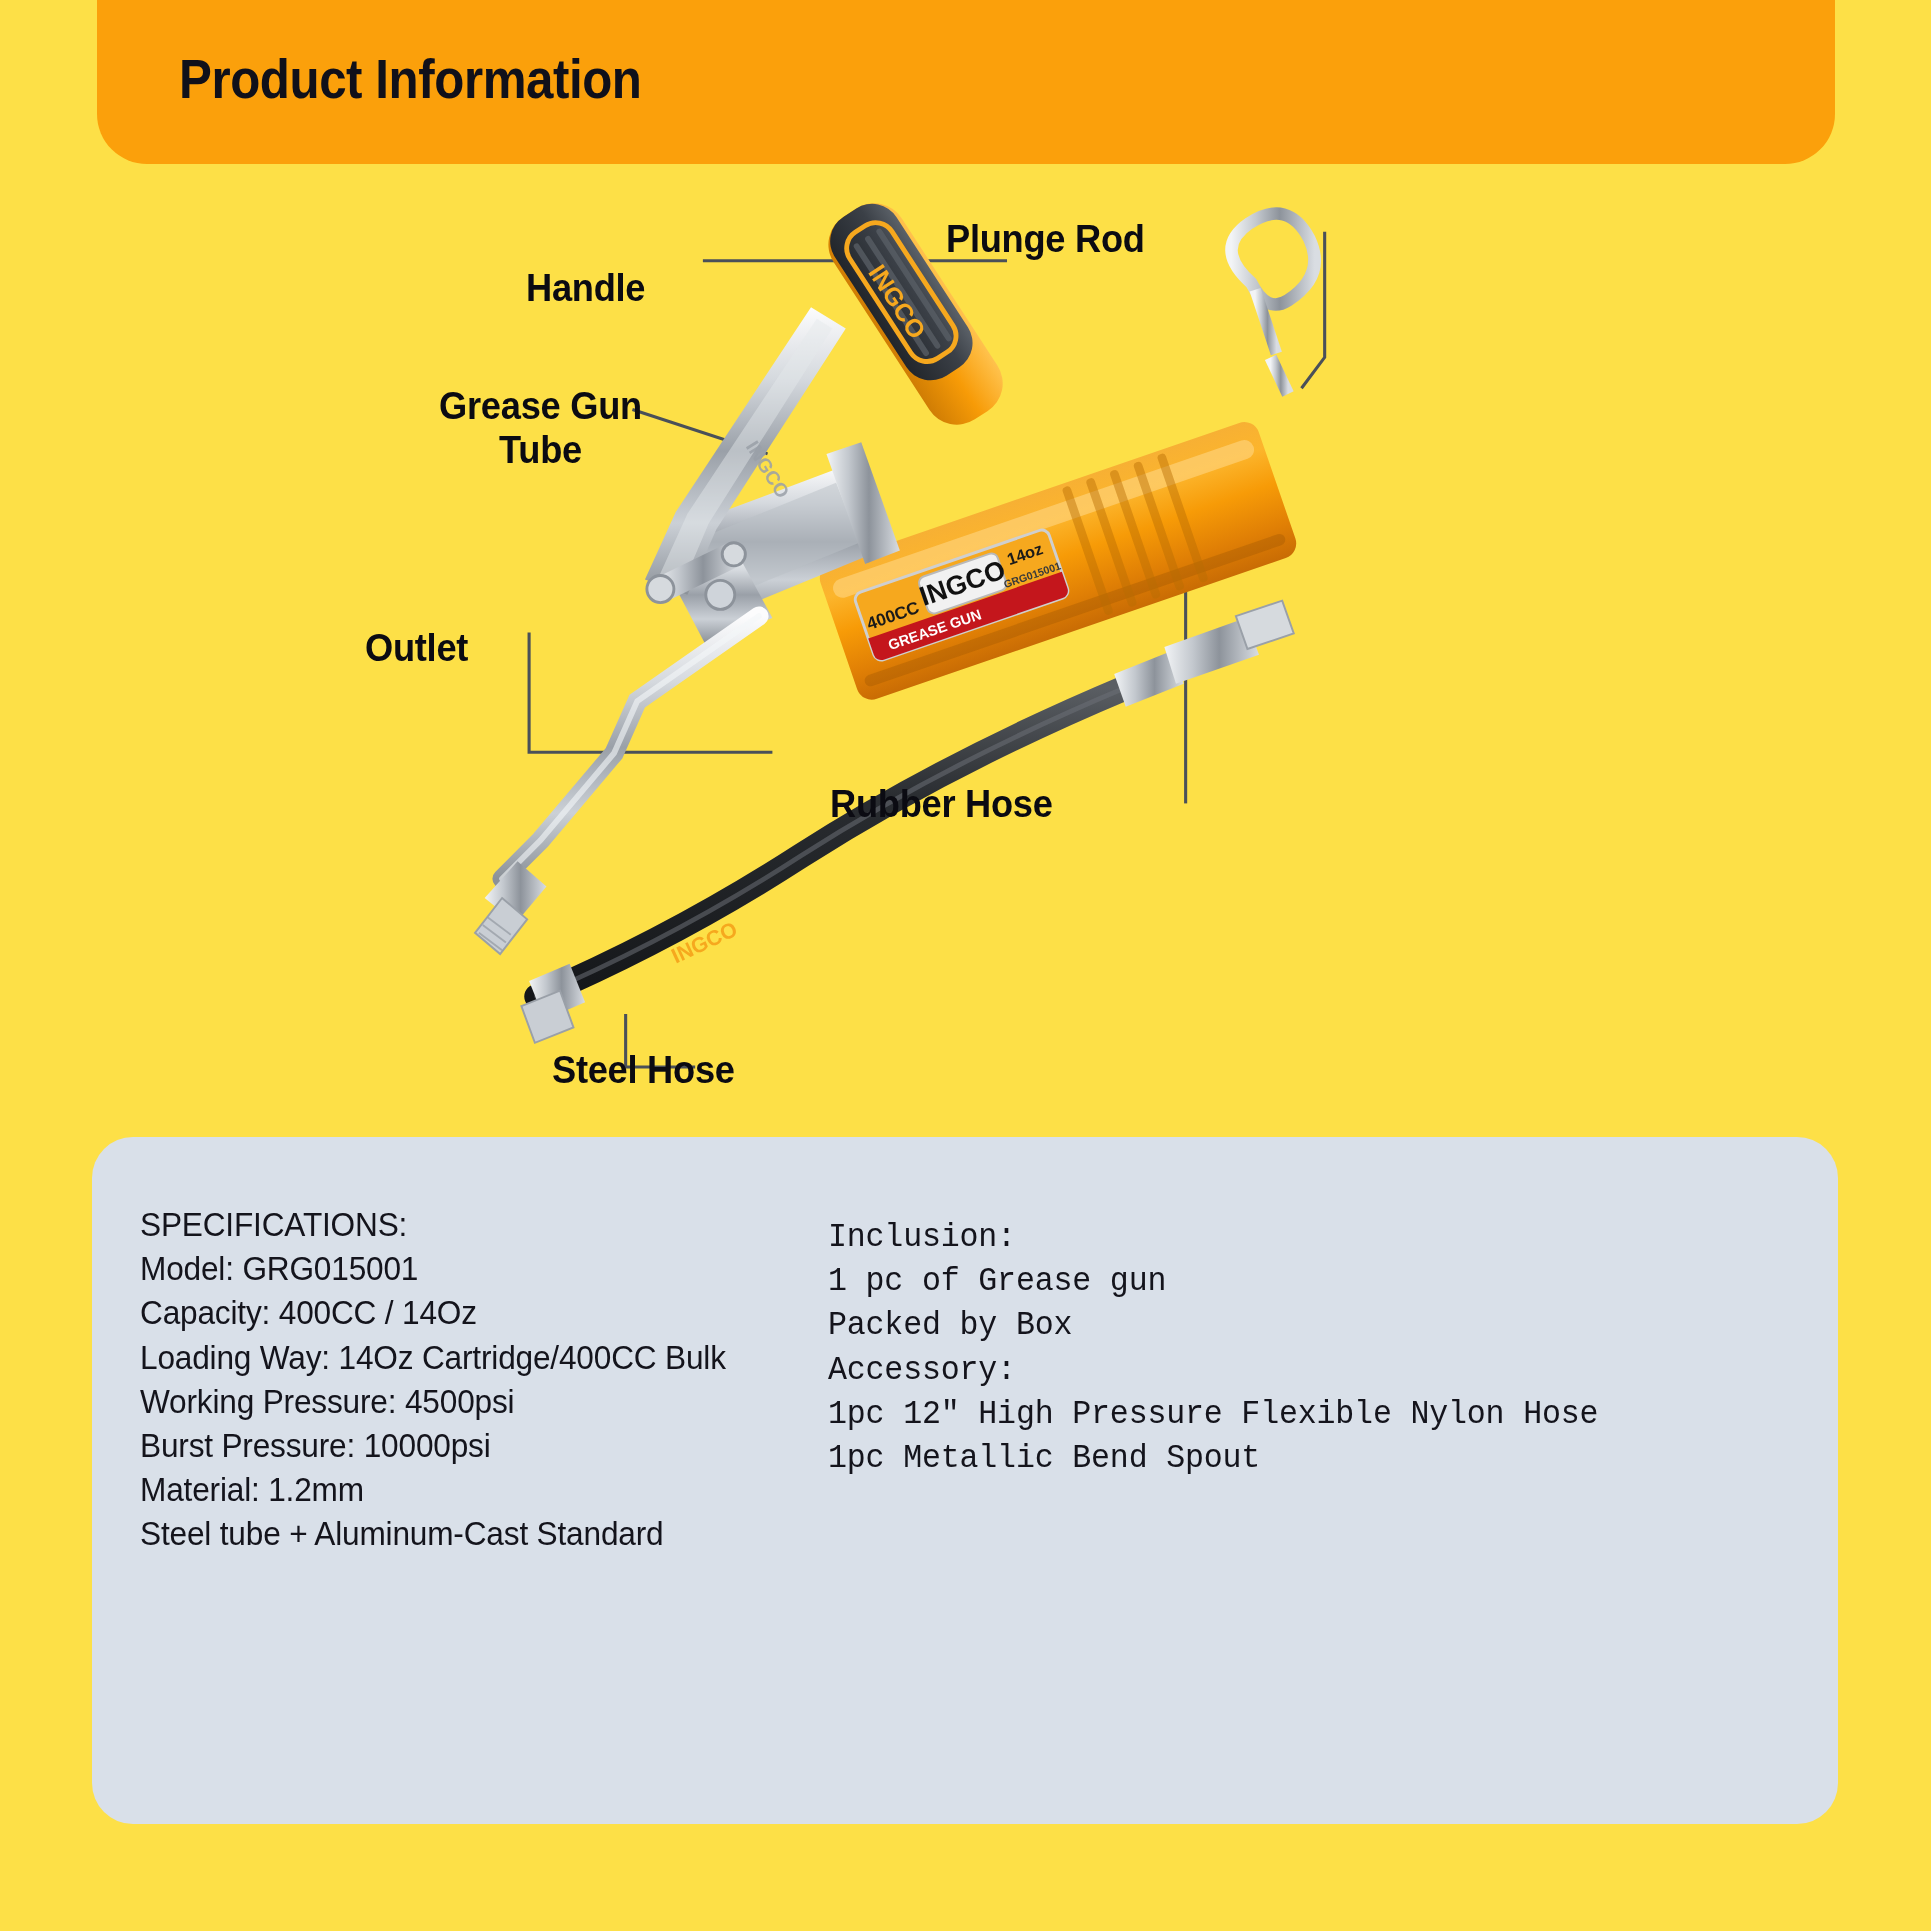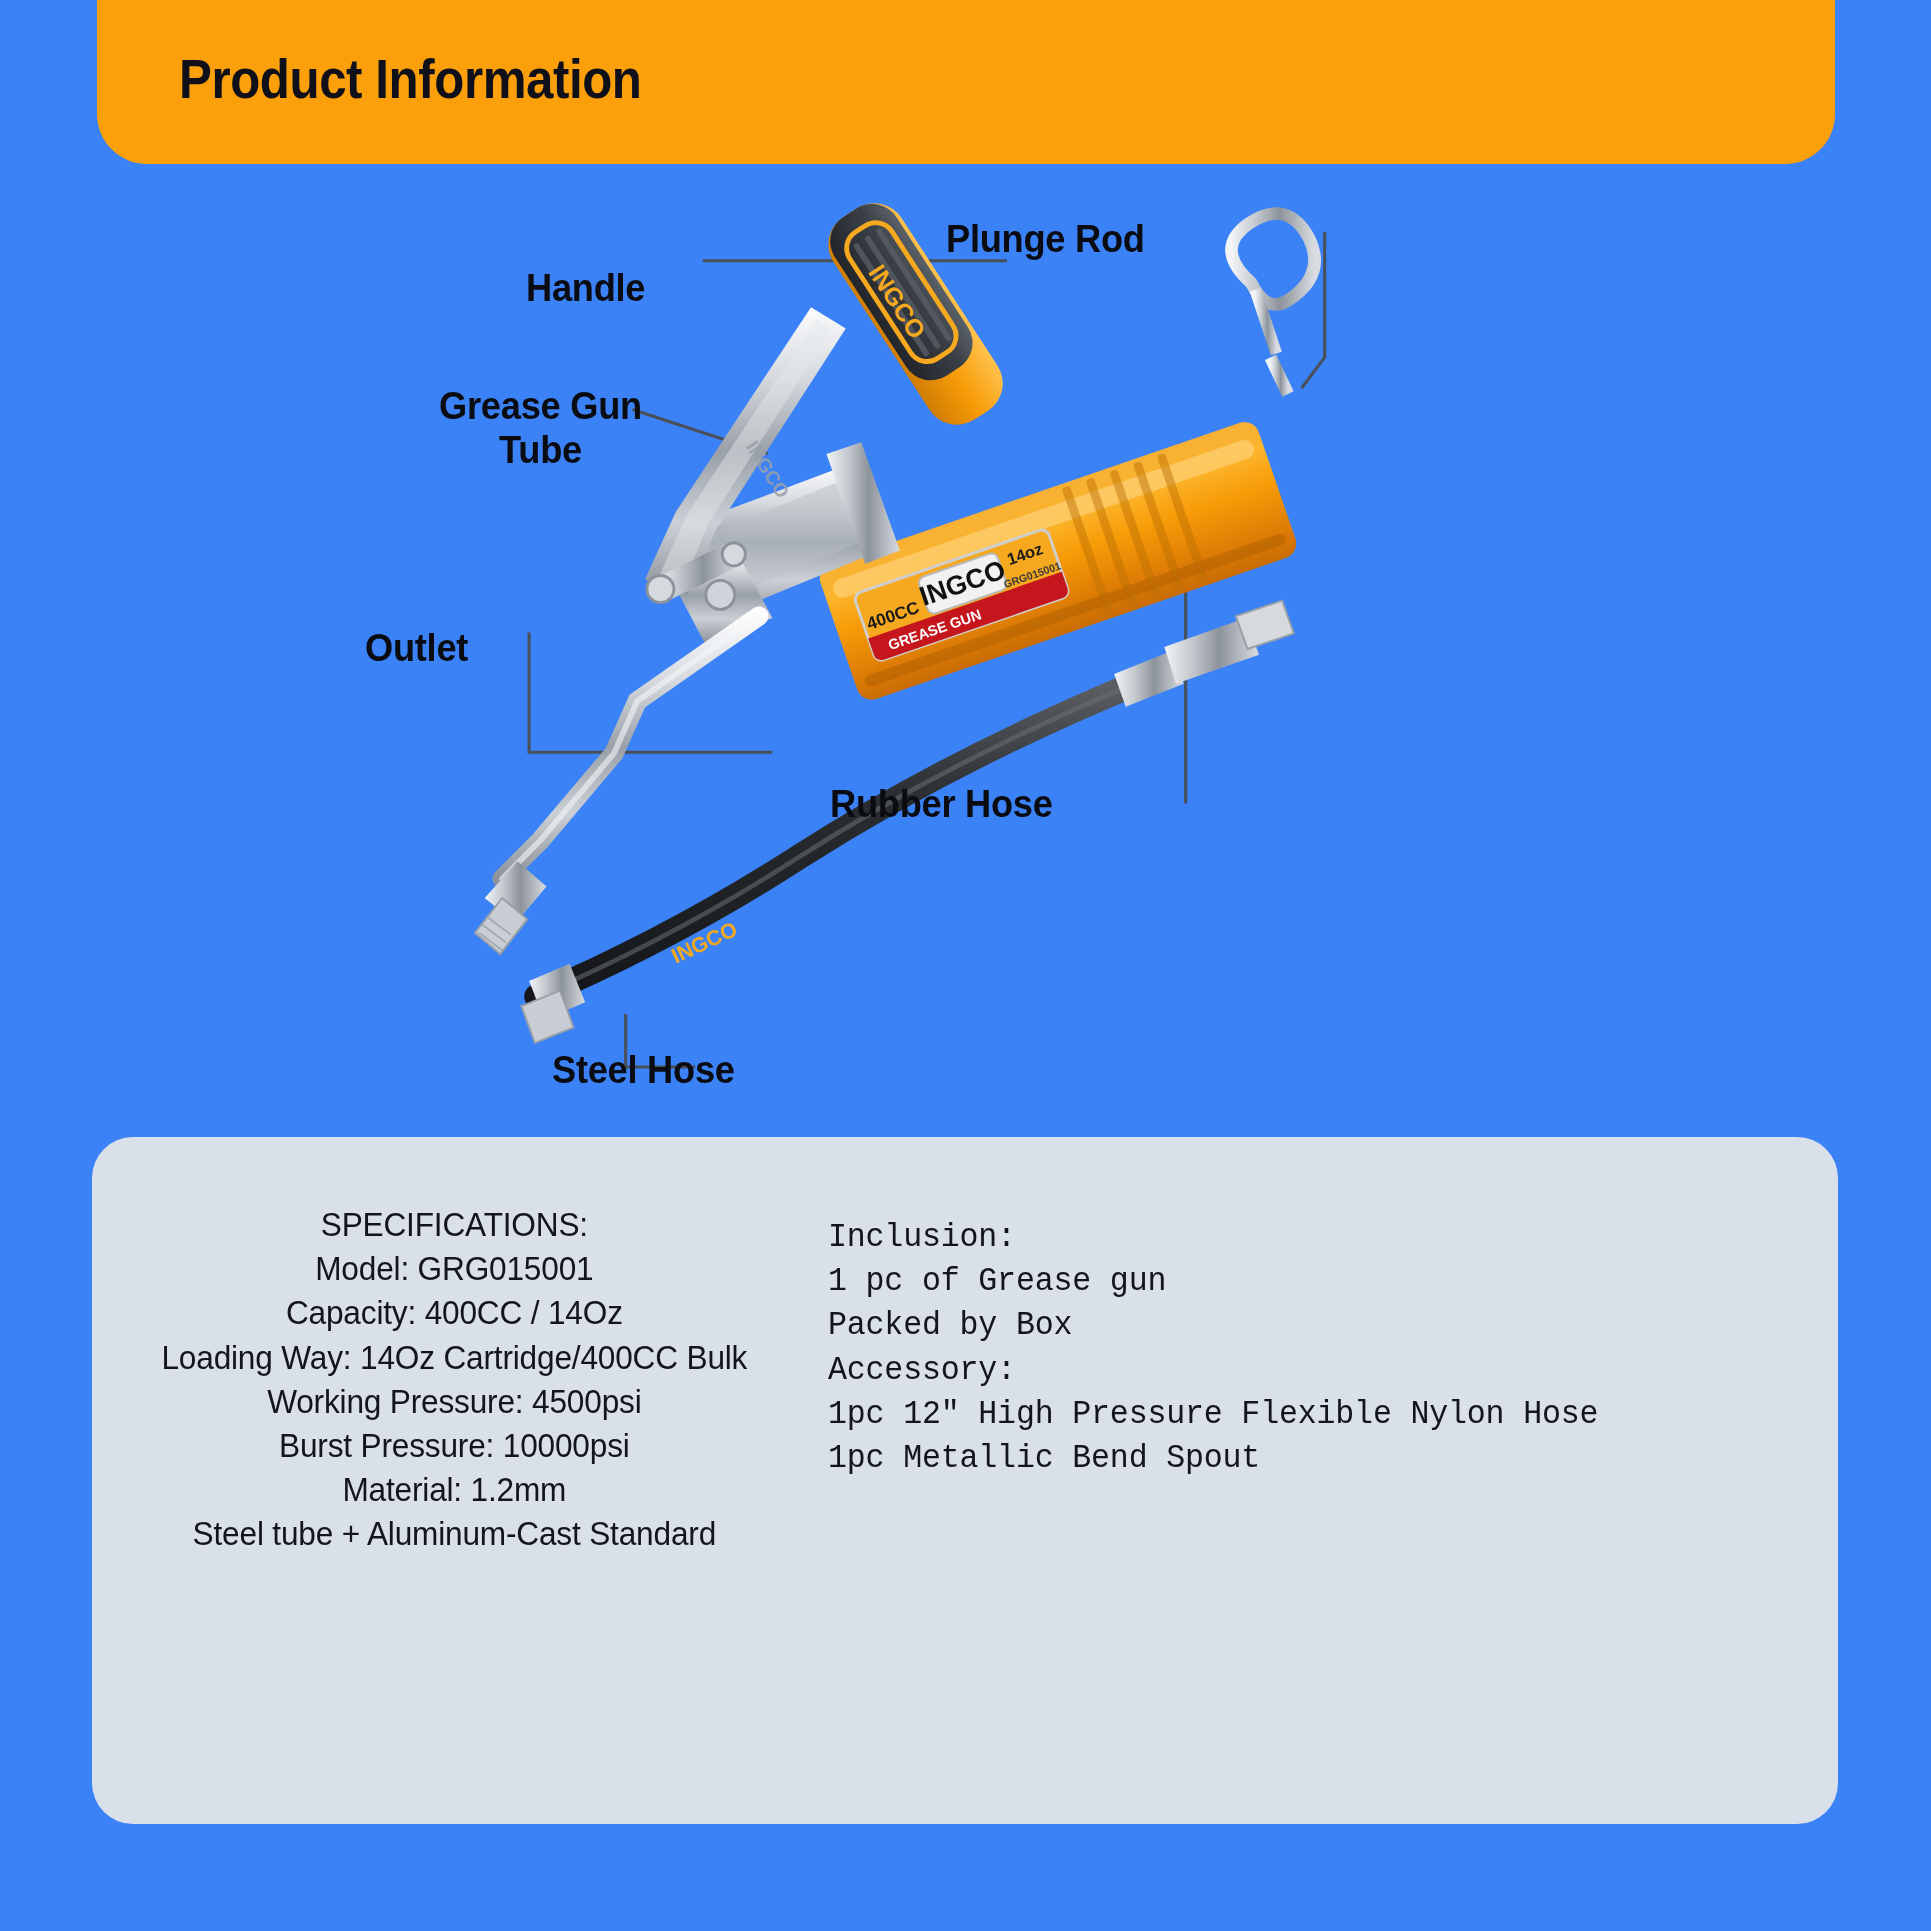--- a/index.html
+++ b/index.html
@@ -2,21 +2,21 @@
 <html><head>
 <meta charset="utf-8">
 <style>
   * { box-sizing: border-box; margin: 0; padding: 0; }
   html, body {
     width: 1931px; height: 1931px;
     background: #eaf0f9;
     font-family: "Liberation Sans", sans-serif;
     overflow: hidden;
   }
-  .page { position: relative; width: 1931px; height: 1931px; background: #3b82f6; }
+  .page { position: relative; width: 1931px; height: 1931px; background: #fde047; }
 
   
   .header-bar {
     position: absolute;
     left: 97px; top: -9.7px;
     width: 1738px; height: 174px;
     background: #FBA00B;
     border-radius: 0 0 50px 50px;
   }
   .header-title {
@@ -63,21 +63,20 @@
     position: absolute;
     left: 92px; top: 1137px;
     width: 1746px; height: 687px;
     background: #d9e0e9;
     border-radius: 41px;
   }
   .spec-col-left {
     position: absolute;
     left: 140px; top: 1202px;
     width: 676px;
-    text-align: center;
   }
   .spec-col-right {
     position: absolute;
     left: 828px; top: 1215px;
     width: 695px;
     font-family: Liberation Mono, monospace;
   }
   .spec-line {
     font-size: 34px;
     line-height: 1.30;

